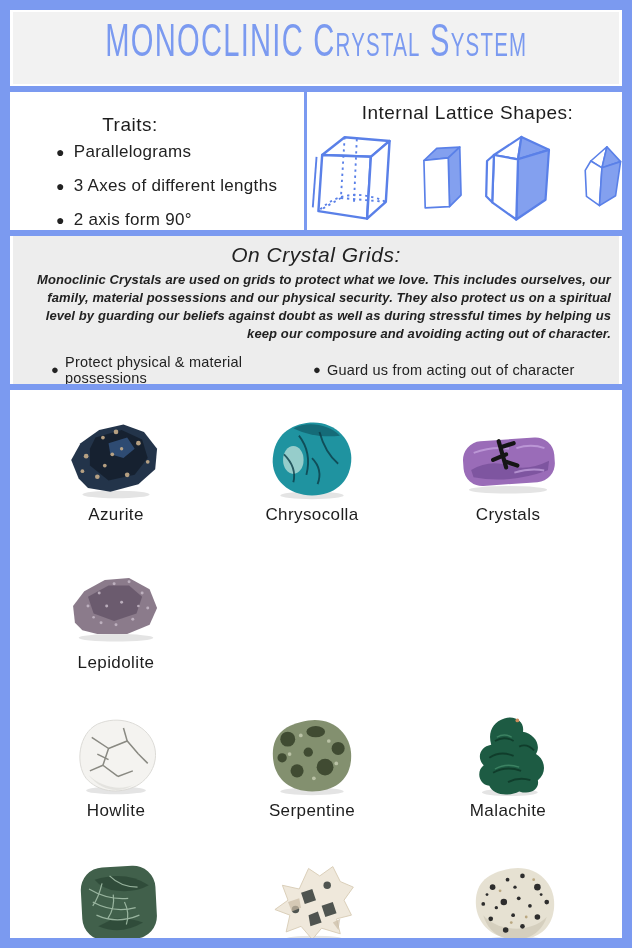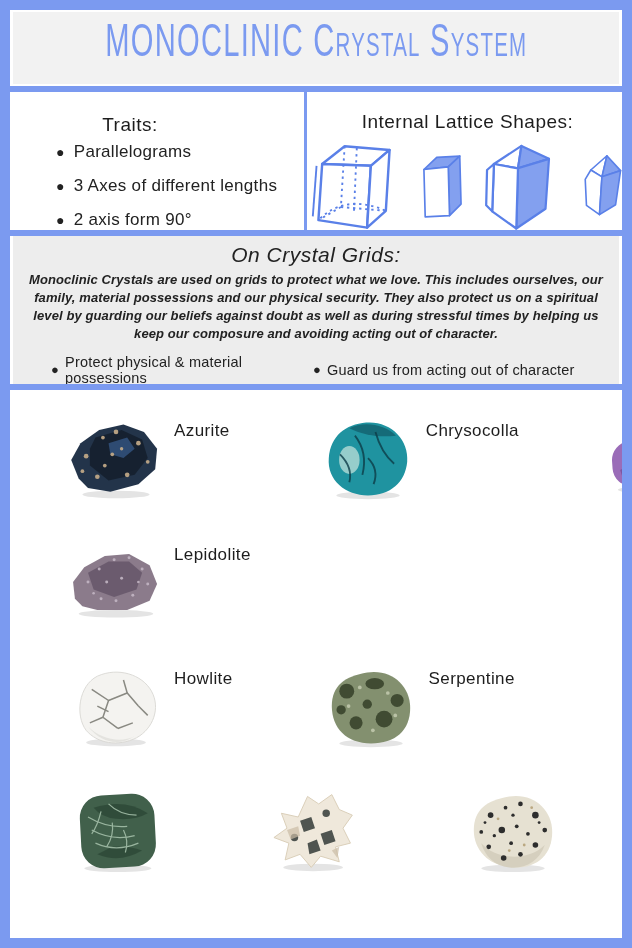--- a/index.html
+++ b/index.html
@@ -35,48 +35,48 @@
   
   .row-traits{display:flex;height:138px;background:var(--content-bg);flex:none;}
   .traits-col{width:294px;padding-top:20px;flex:none;}
   .sub-h{font-size:19px;font-weight:400;letter-spacing:0.5px;color:#1d1d1d;}
   .traits-h{margin:2px 0 2px;width:240px;text-align:center;}
   .trait-list{list-style:none;margin:6px 0 0;padding:0 0 0 46px;
     display:flex;flex-direction:column;gap:14px;}
   .b-item{font-size:17px;letter-spacing:0.3px;display:flex;align-items:center;gap:9px;}
   .bullet{font-size:14px;line-height:1;flex:none;}
   .vrule{width:3px;background:var(--accent);flex:none;}
-  .lattice-col{flex:1;padding-top:17px;}
+  .lattice-col{flex:1;padding-top:8px;}
   .lattice-h{margin:2px 0 0;text-align:center;}
   .lattice-shapes{display:flex;align-items:flex-end;justify-content:center;gap:5px;padding-top:1px;}
   .ls1{width:94px;height:103px;}
   .ls2{width:64px;height:103px;}
   .ls3{width:86px;height:103px;}
   .ls4{width:62px;height:103px;}
 
   
   .grids-box{background:var(--panel-bg);margin:0 3px;height:148px;flex:none;
     text-align:center;padding:5px 8px 8px;}
   .grids-h{font-size:21px;font-weight:400;margin:2px 0 4px;letter-spacing:0.5px;font-style:italic;}
   .desc{font-size:13px;font-weight:bold;font-style:italic;margin:0 auto;
-    max-width:598px;line-height:1.38;letter-spacing:0.1px;}
+    max-width:598px;line-height:1.38;letter-spacing:0.1px;text-align:right;}
   .grid-bullets{display:grid;grid-template-columns:290px 1fr;text-align:left;
     margin-top:11px;row-gap:13px;}
   .gb-item{font-size:14.5px;letter-spacing:0.2px;}
   .gb-left{padding-left:30px;}
   .gb-right{padding-left:2px;}
   .gb-item .bullet{font-size:13px;}
   .gb-item{display:flex;align-items:center;gap:6px;}
 
   
   .crystals{background:var(--content-bg);flex:1;padding:4px 8px 0;}
   .crow{display:grid;grid-template-columns:repeat(4,1fr);margin-bottom:1px;}
   .crow4{display:flex;justify-content:center;margin-bottom:0;}
   .crow4 .cell{width:150px;}
-  .cell{display:flex;flex-direction:row;padding-top:7px;}
+  .cell{display:flex;flex-direction:column;align-items:center;padding-top:7px;}
   .stone{width:116px;height:84px;display:block;}
   .cname{font-size:17px;letter-spacing:0.4px;margin-top:4px;color:#1d1d1d;}
 </style>
 </head>
 <body>
 
 <div class="page">
 <div class="inner">
 
   <header class="header-box">

